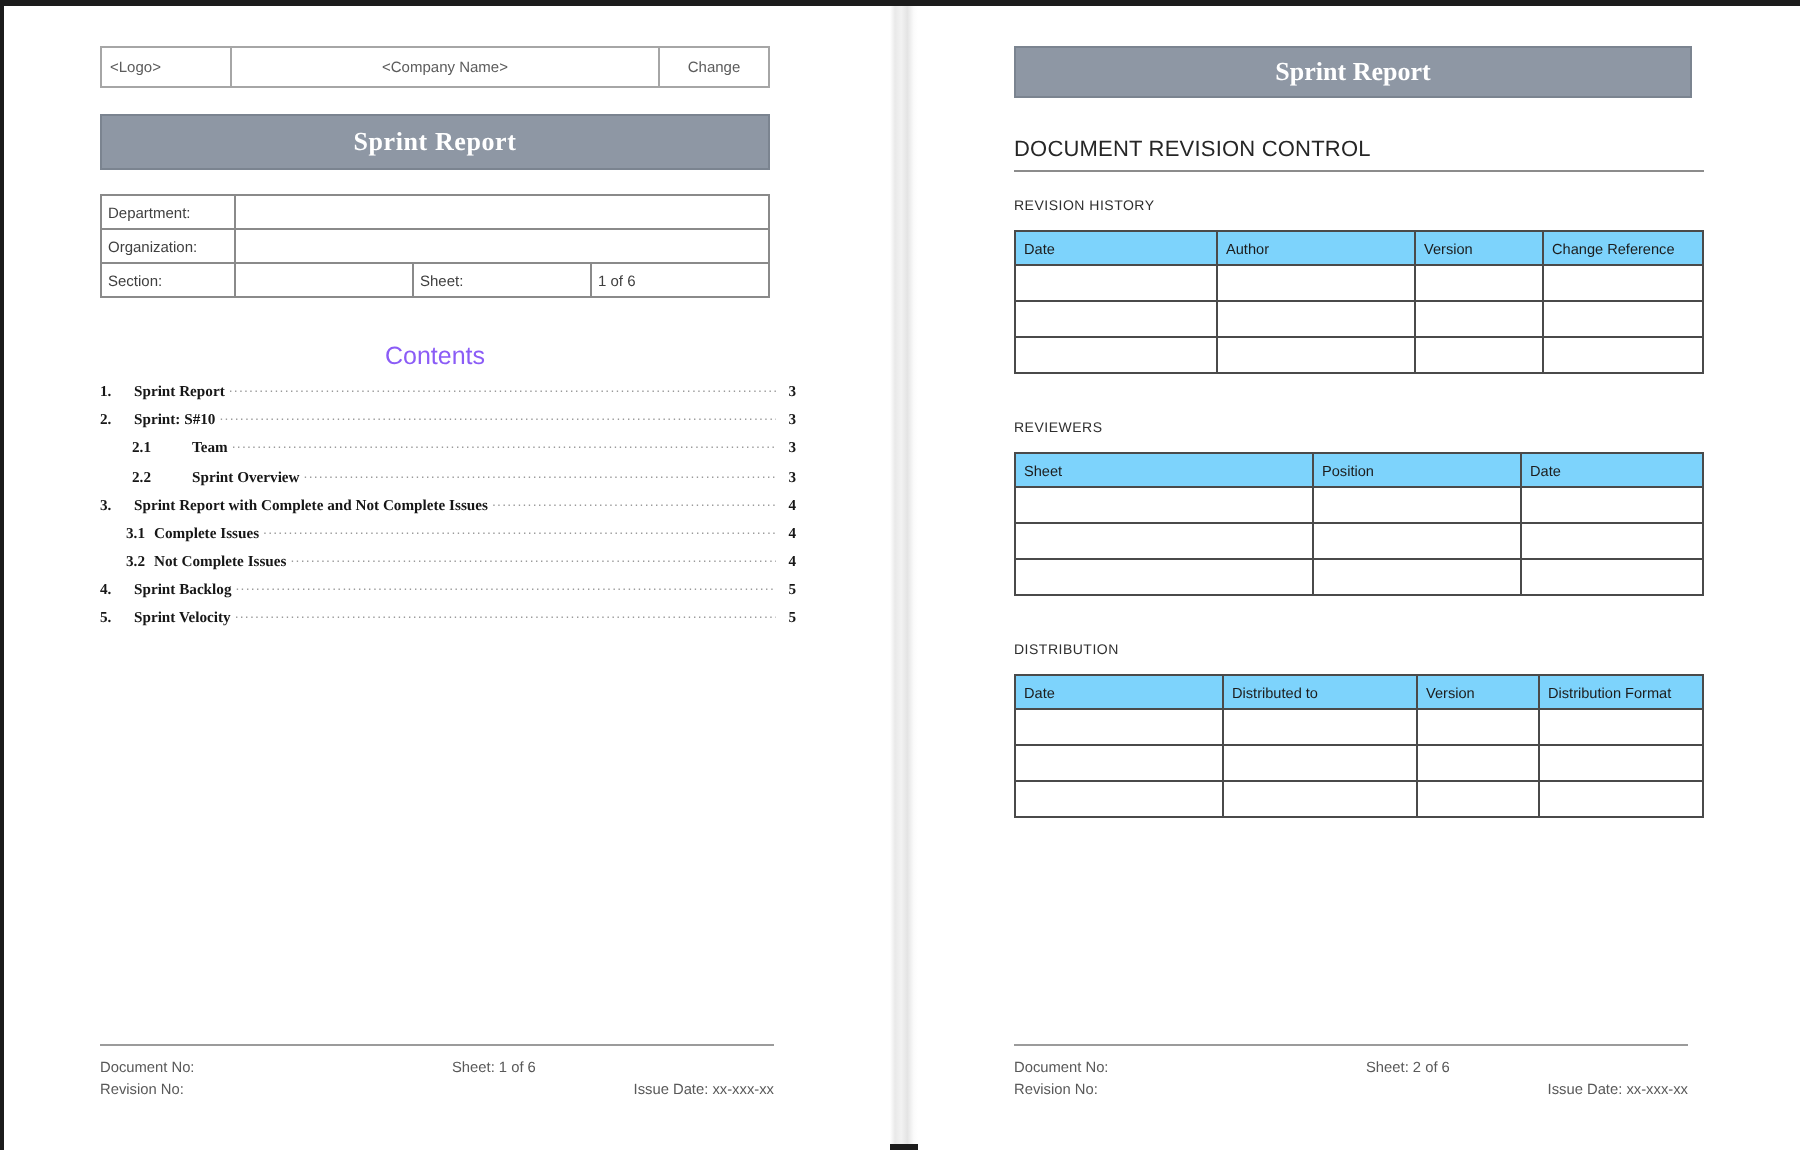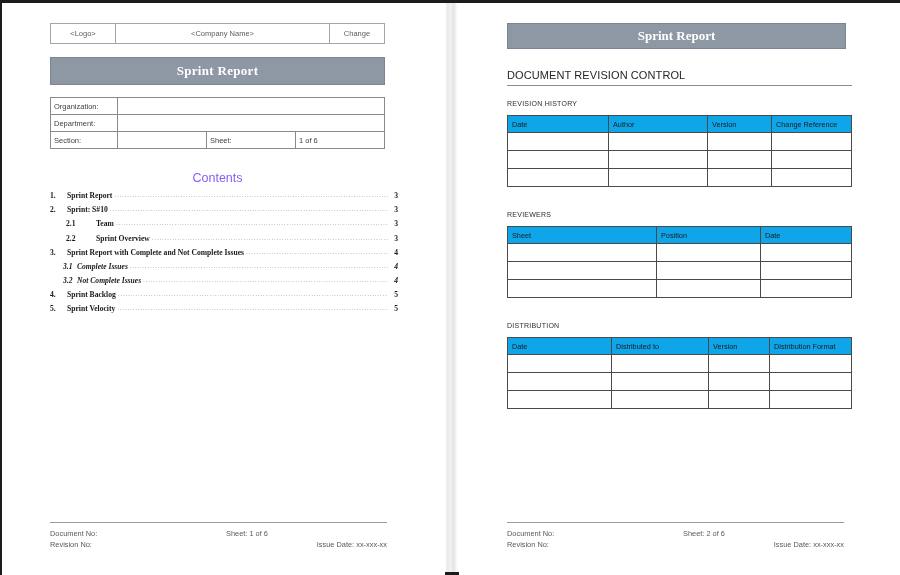--- a/index.html
+++ b/index.html
@@ -72,21 +72,21 @@
     table-layout: fixed;
   }
   table.hdr-table td {
     border: 1px solid #a6a6a6;
     height: 19px;
     font-size: 7.5px;
     color: #5c5c5c;
     padding: 0 4px;
     font-family: "Liberation Sans", sans-serif;
   }
-  td.logo-cell     { width: 56px;  text-align: center; }
+  td.logo-cell     { width: 56px;  }
   td.company-cell  { text-align: center; }
   td.normal-cell   { width: 46px;  text-align: center; }
 
   .banner {
     margin-top: 13px;
     height: 26px;
     background: #8e97a4;
     border: 1px solid #7b8490;
     display: flex;
     align-items: center;
@@ -152,21 +152,21 @@
     font-family: "Liberation Sans", sans-serif;
     font-weight: normal;
     font-size: 7px;
     letter-spacing: 0.6px;
     margin: 0 2px 1px 2px;
   }
   .toc-page { flex: 0 0 auto; width: 8px; text-align: right; }
 
   .ind0 { padding-left: 0px; }
   .ind1 { padding-left: 16px; }
-  .ind2 { padding-left: 13px; font-style: italic; }
+  .ind2 { padding-left: 13px; }
 
   .toc-sub-num { width: 30px; flex: 0 0 auto; }
 
   
   .footer {
     position: absolute;
     left: 48px;
     width: 337px;
     bottom: 28px;
     font-family: "Liberation Sans", sans-serif;
@@ -237,21 +237,21 @@
     border: 1.2px solid #4a4a4a;
     height: 17px;
     font-size: 7.3px;
     color: #1c1c1c;
     padding: 0 4px;
     font-weight: normal;
     text-align: left;
     font-family: "Liberation Sans", sans-serif;
   }
   table.grid th {
-    background: #0ea5e9;
+    background: #7dd3fc;
     height: 16px;
   }
   th.center, td.center { text-align: center; }
 
   
   .rh-c1 { width: 92px; }
   .rh-c2 { width: 90px; }
   .rh-c3 { width: 55px; }
 
   
@@ -280,25 +280,25 @@
             <td class="normal-cell">Change</td>
           </tr>
         </tbody>
           </table>
 
         <div class="banner">Sprint Report</div>
 
         <table class="info-table">
           <tbody>
               <tr>
+            <td class="lbl-cell">Department:</td>
+            <td colspan="3"></td>
+          </tr>
+          <tr>
             <td class="lbl-cell">Organization:</td>
-            <td colspan="3"></td>
-          </tr>
-          <tr>
-            <td class="lbl-cell">Department:</td>
             <td colspan="3"></td>
           </tr>
           <tr>
             <td class="lbl-cell">Section:</td>
             <td></td>
             <td class="sheet-lbl">Sheet:</td>
             <td class="sheet-val">1 of 6</td>
           </tr>
         </tbody>
           </table>

